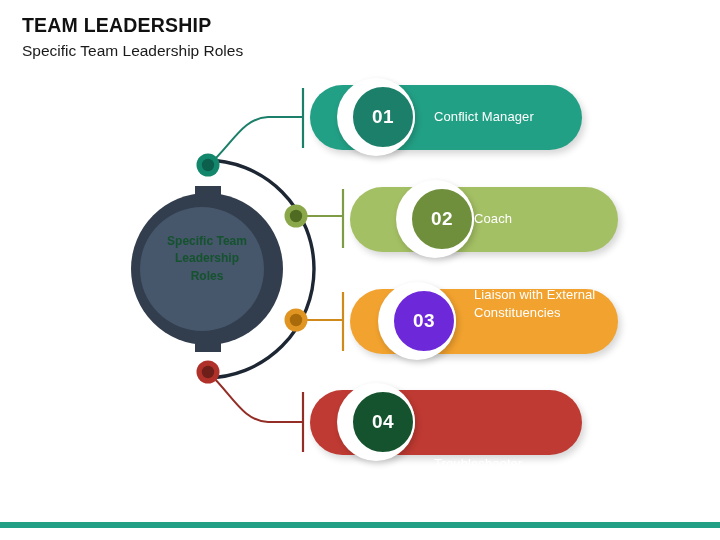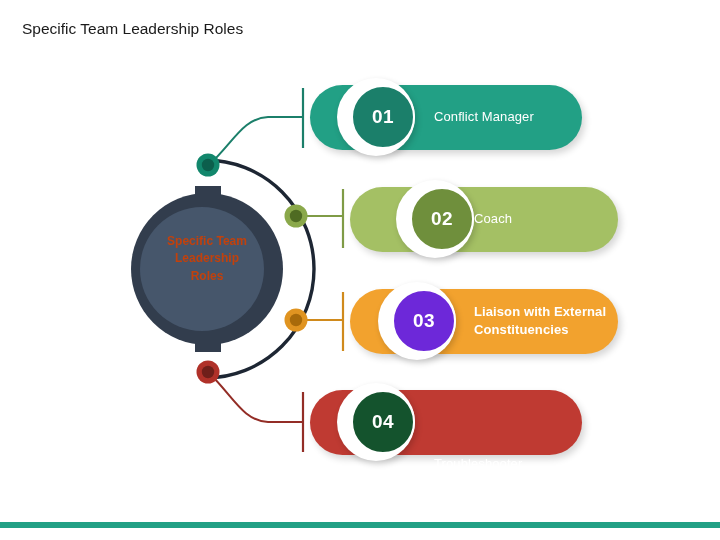--- a/index.html
+++ b/index.html
@@ -112,34 +112,35 @@
     letter-spacing: 0.5px;
   }
 
   
   #hub-label {
     position: absolute;
     left: 148px;
     top: 233px;
     width: 118px;
     text-align: center;
-    color: #c2410c;
+    color: #14532d;
     font-size: 12px;
     font-weight: bold;
     line-height: 1.45;
     white-space: pre-line;
     pointer-events: none;
   }
 </style>
 </head>
 <body>
 
 <div id="slide">
 
   <div id="header">
+    <h1 id="slide-title">TEAM LEADERSHIP</h1>
     <h2 id="slide-subtitle">Specific Team Leadership Roles</h2>
   </div>
 
   <svg id="diagram" viewBox="0 0 720 540" xmlns="http://www.w3.org/2000/svg">
     <defs>
       <filter id="softshadow" x="-30%" y="-30%" width="180%" height="180%">
         <feDropShadow dx="3" dy="4" stdDeviation="3.5" flood-color="#000000" flood-opacity="0.18"></feDropShadow>
       </filter>
     </defs>
 
@@ -196,21 +197,21 @@
     </div>
   </div>
   <div class="bar-label" style="left:474px; top:219px;">Coach</div>
 
   <div class="bar" id="bar-3" style="left: 350px; top: 289px; width: 268px; background: rgb(242, 162, 46);"></div>
   <div class="medallion" id="med-3" style="left:378px; top:282px;">
     <div class="medallion-inner" style="background: #6d28d9;">
       <span>03</span>
     </div>
   </div>
-  <div class="bar-label" style="left:474px; top:321px;font-weight:bold;">Liaison with External
+  <div class="bar-label" style="left:474px; top:304px;">Liaison with External
 Constituencies</div>
 
   <div class="bar" id="bar-4" style="left: 310px; top: 390px; width: 272px; background: rgb(191, 58, 50);"></div>
   <div class="medallion" id="med-4" style="left:337px; top:383px;">
     <div class="medallion-inner" style="background: #14532d;">
       <span>04</span>
     </div>
   </div>
   <div class="bar-label" style="left:434px; top:436px;margin-top:28px;">Troubleshooter</div>
 

